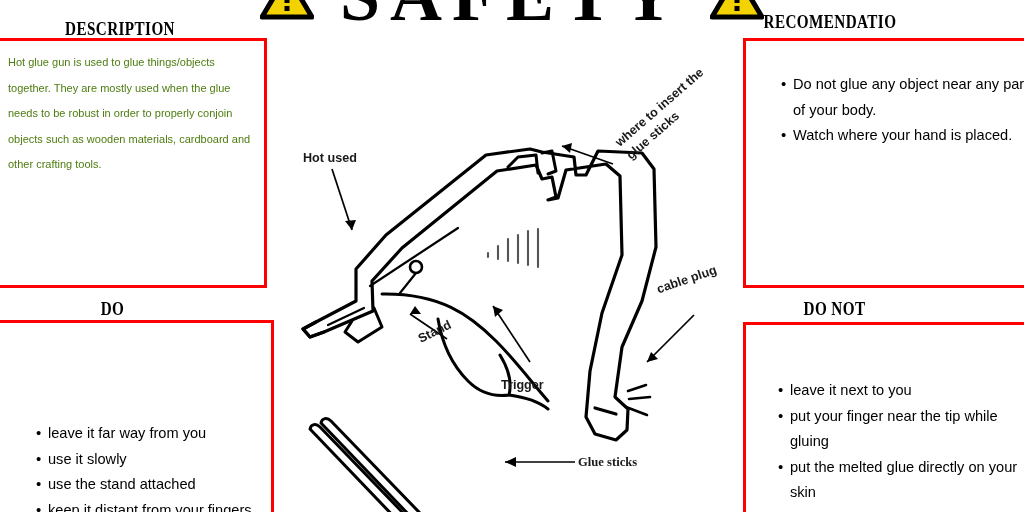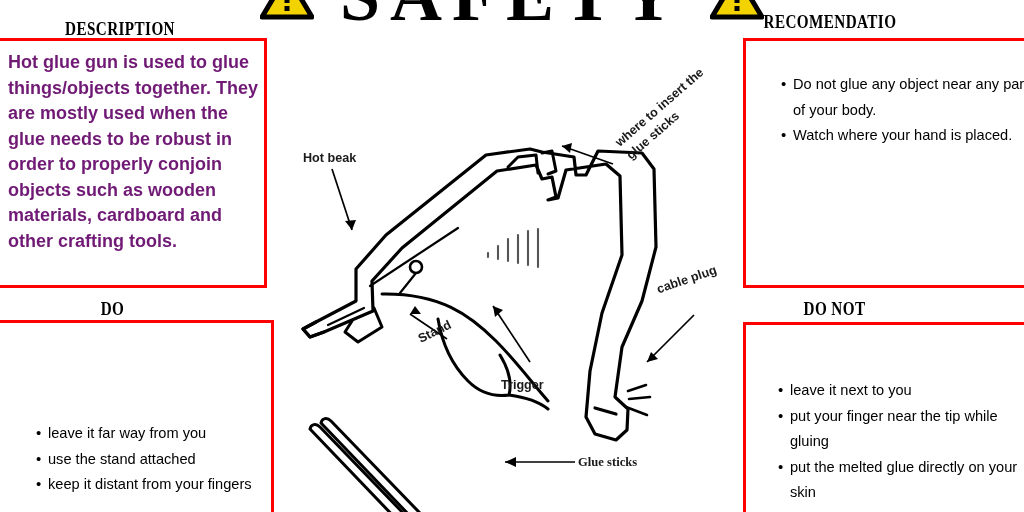--- a/index.html
+++ b/index.html
@@ -72,24 +72,24 @@
   #box-do          { left: -3px;  top: 320px; width: 277px; height: 196px; }
   #box-reco        { left: 743px; top: 38px;  width: 284px; height: 250px; }
   #box-donot       { left: 743px; top: 322px; width: 284px; height: 194px; }
 
   
   .desc-text {
     position: absolute;
     left: 8px;
     top: 50px;
     width: 252px;
-    font-size: 18px;
+    font-size: 11px;
     line-height: 25.5px;
-    font-weight: 700;
-    color: #701a75;
+    font-weight: 400;
+    color: #4d7c0f;
   }
 
   ul.bullets {
     position: absolute;
     margin: 0;
     padding: 0 0 0 18px;
     list-style: none;
     font-size: 14.6px;
     line-height: 25.5px;
     color: #000000;
@@ -176,20 +176,21 @@
 <div class="redbox" id="box-reco"></div>
 <ul class="bullets" id="list-reco">
   <li>Do not glue any object near any part of your body.</li>
   <li>Watch where your hand is placed.</li>
 </ul>
 
 <div class="sec-head do">DO</div>
 <div class="redbox" id="box-do"></div>
 <ul class="bullets" id="list-do">
   <li>leave it far way from you</li>
+  <li>use it slowly</li>
   <li>use the stand attached</li>
   <li>keep it distant from your fingers</li>
 </ul>
 
 <div class="sec-head donot">DO NOT</div>
 <div class="redbox" id="box-donot"></div>
 <ul class="bullets" id="list-donot">
   <li>leave it next to you</li>
   <li>put your finger near the tip while gluing</li>
   <li>put the melted glue directly on your skin</li>
@@ -270,18 +271,18 @@
 
       <path d="M240 237 L203 181"></path>
       <polygon points="203,181 213,185 205,192" fill="#000000" stroke="none"></polygon>
 
       <path d="M285 337 L215 337"></path>
       <polygon points="215,337 226,332 226,342" fill="#000000" stroke="none"></polygon>
     </g>
   </svg>
 </div>
 
-<div class="dlabel" id="lbl-hot-beak">Hot beak</div>
+<div class="dlabel" id="lbl-hot-beak">Hot used</div>
 <div class="dlabel" id="lbl-insert">where to insert the glue sticks</div>
 <div class="dlabel" id="lbl-cable">cable plug</div>
 <div class="dlabel" id="lbl-stand">Stand</div>
 <div class="dlabel" id="lbl-trigger">Trigger</div>
 <div class="dlabel" id="lbl-glue-sticks">Glue sticks</div>
 
 </body></html>

